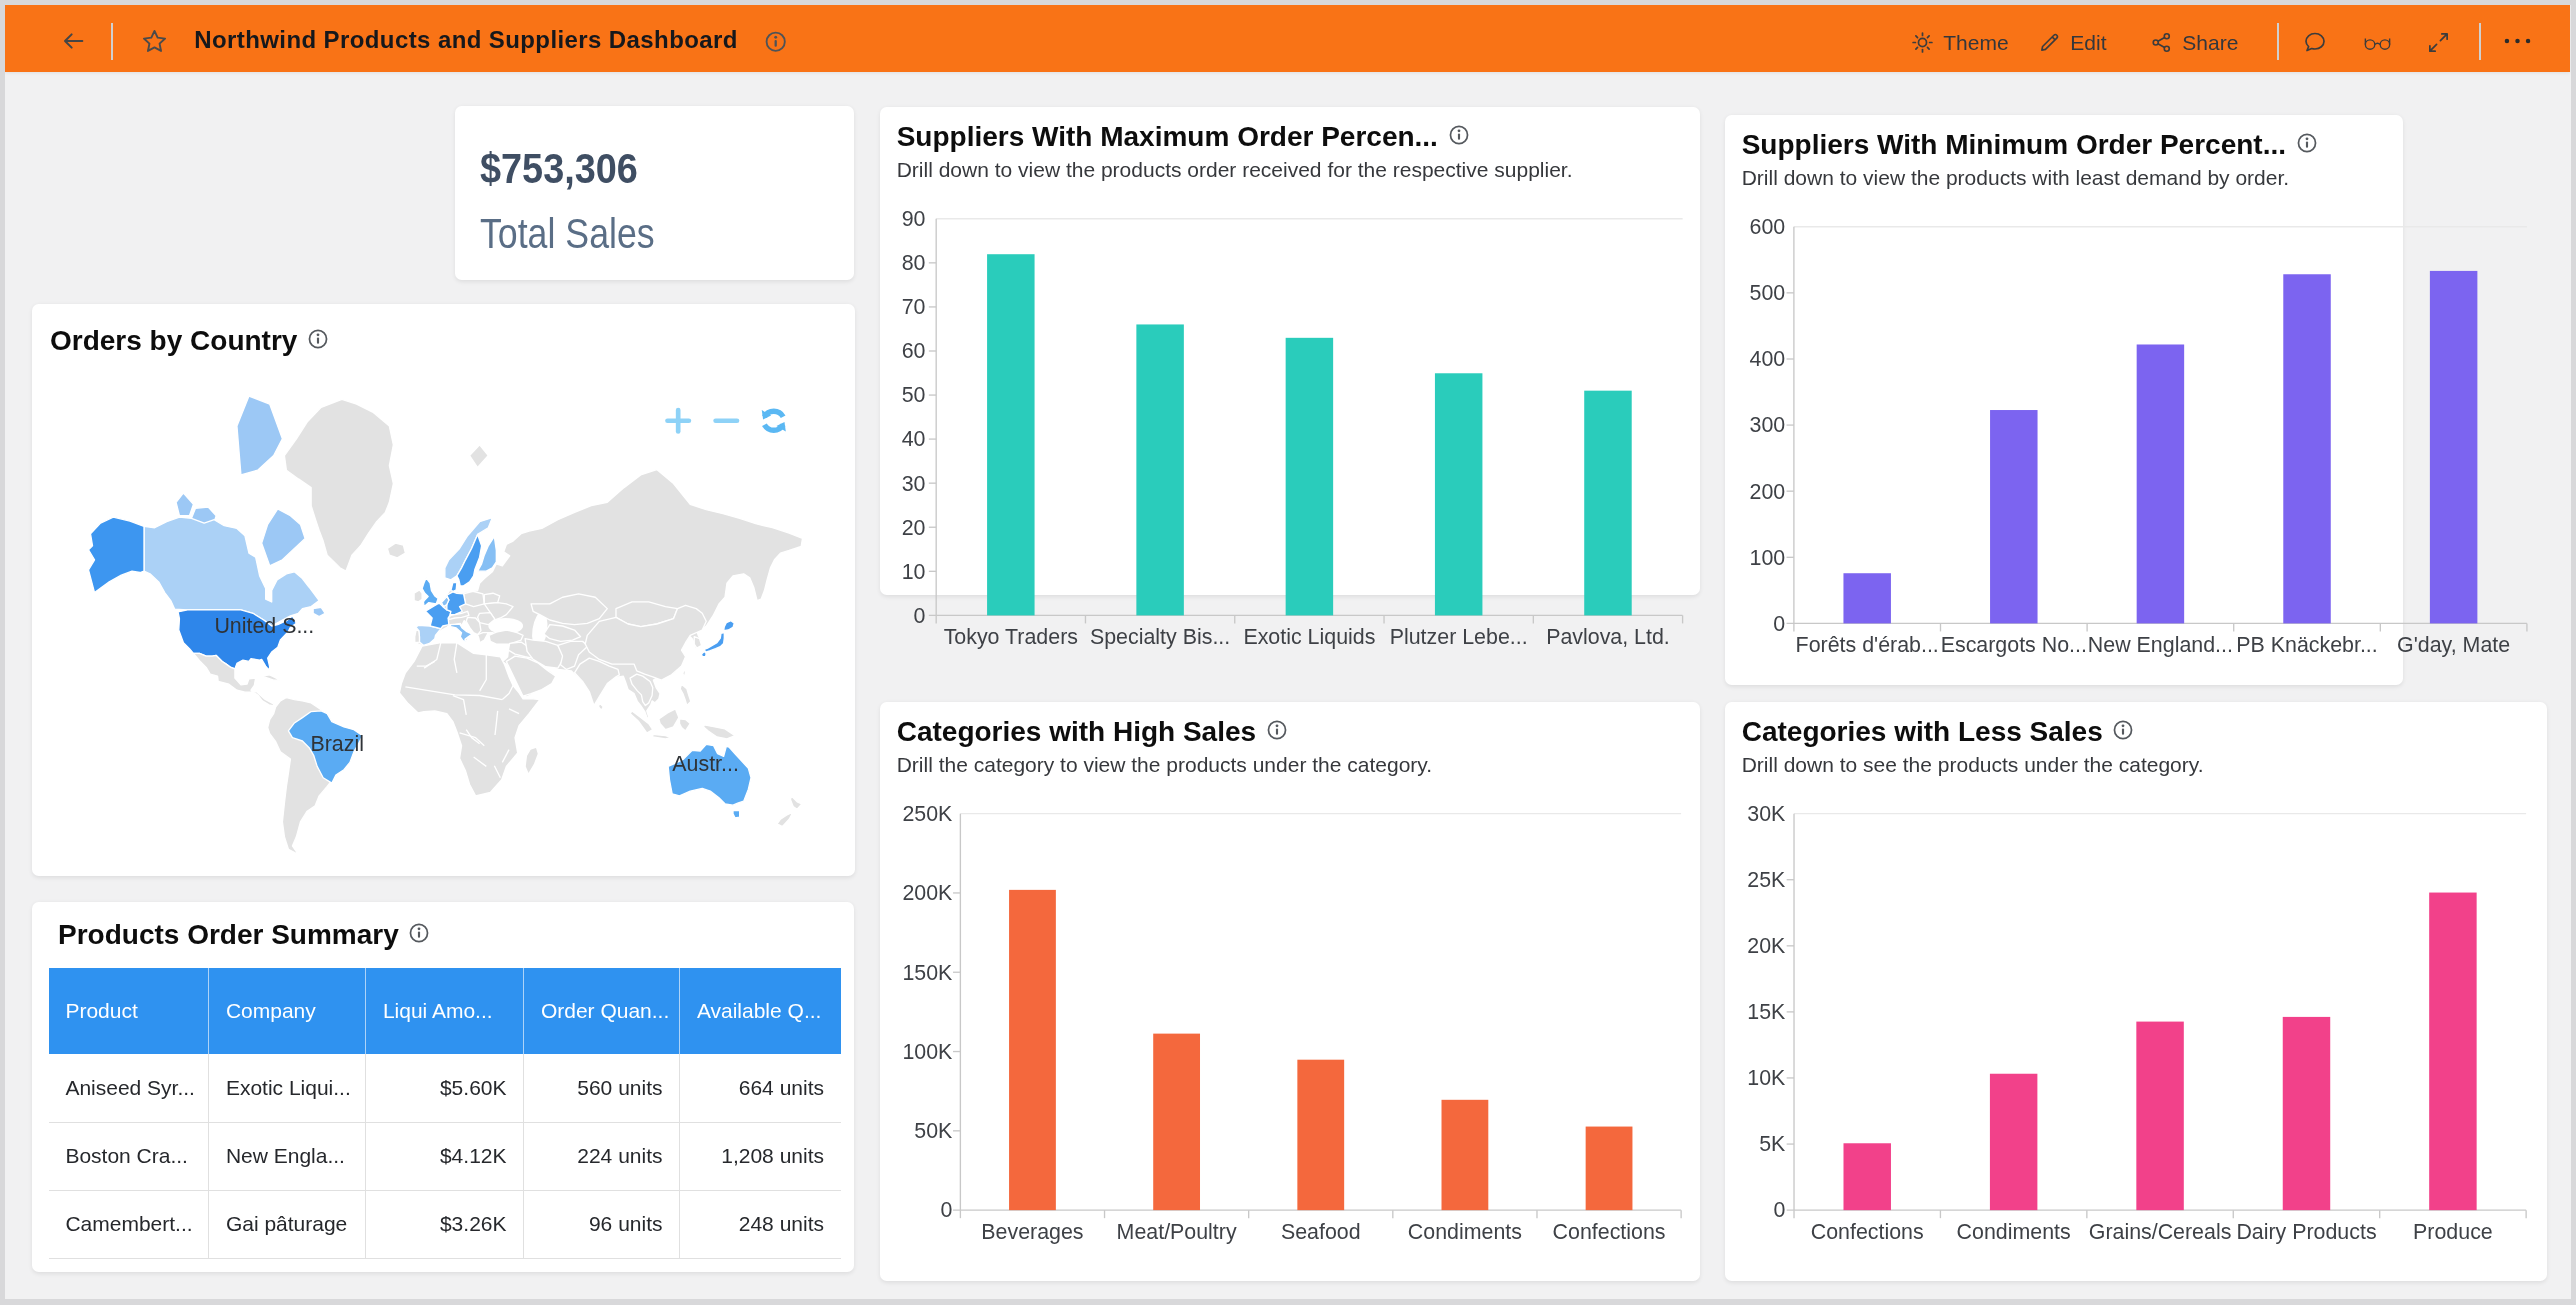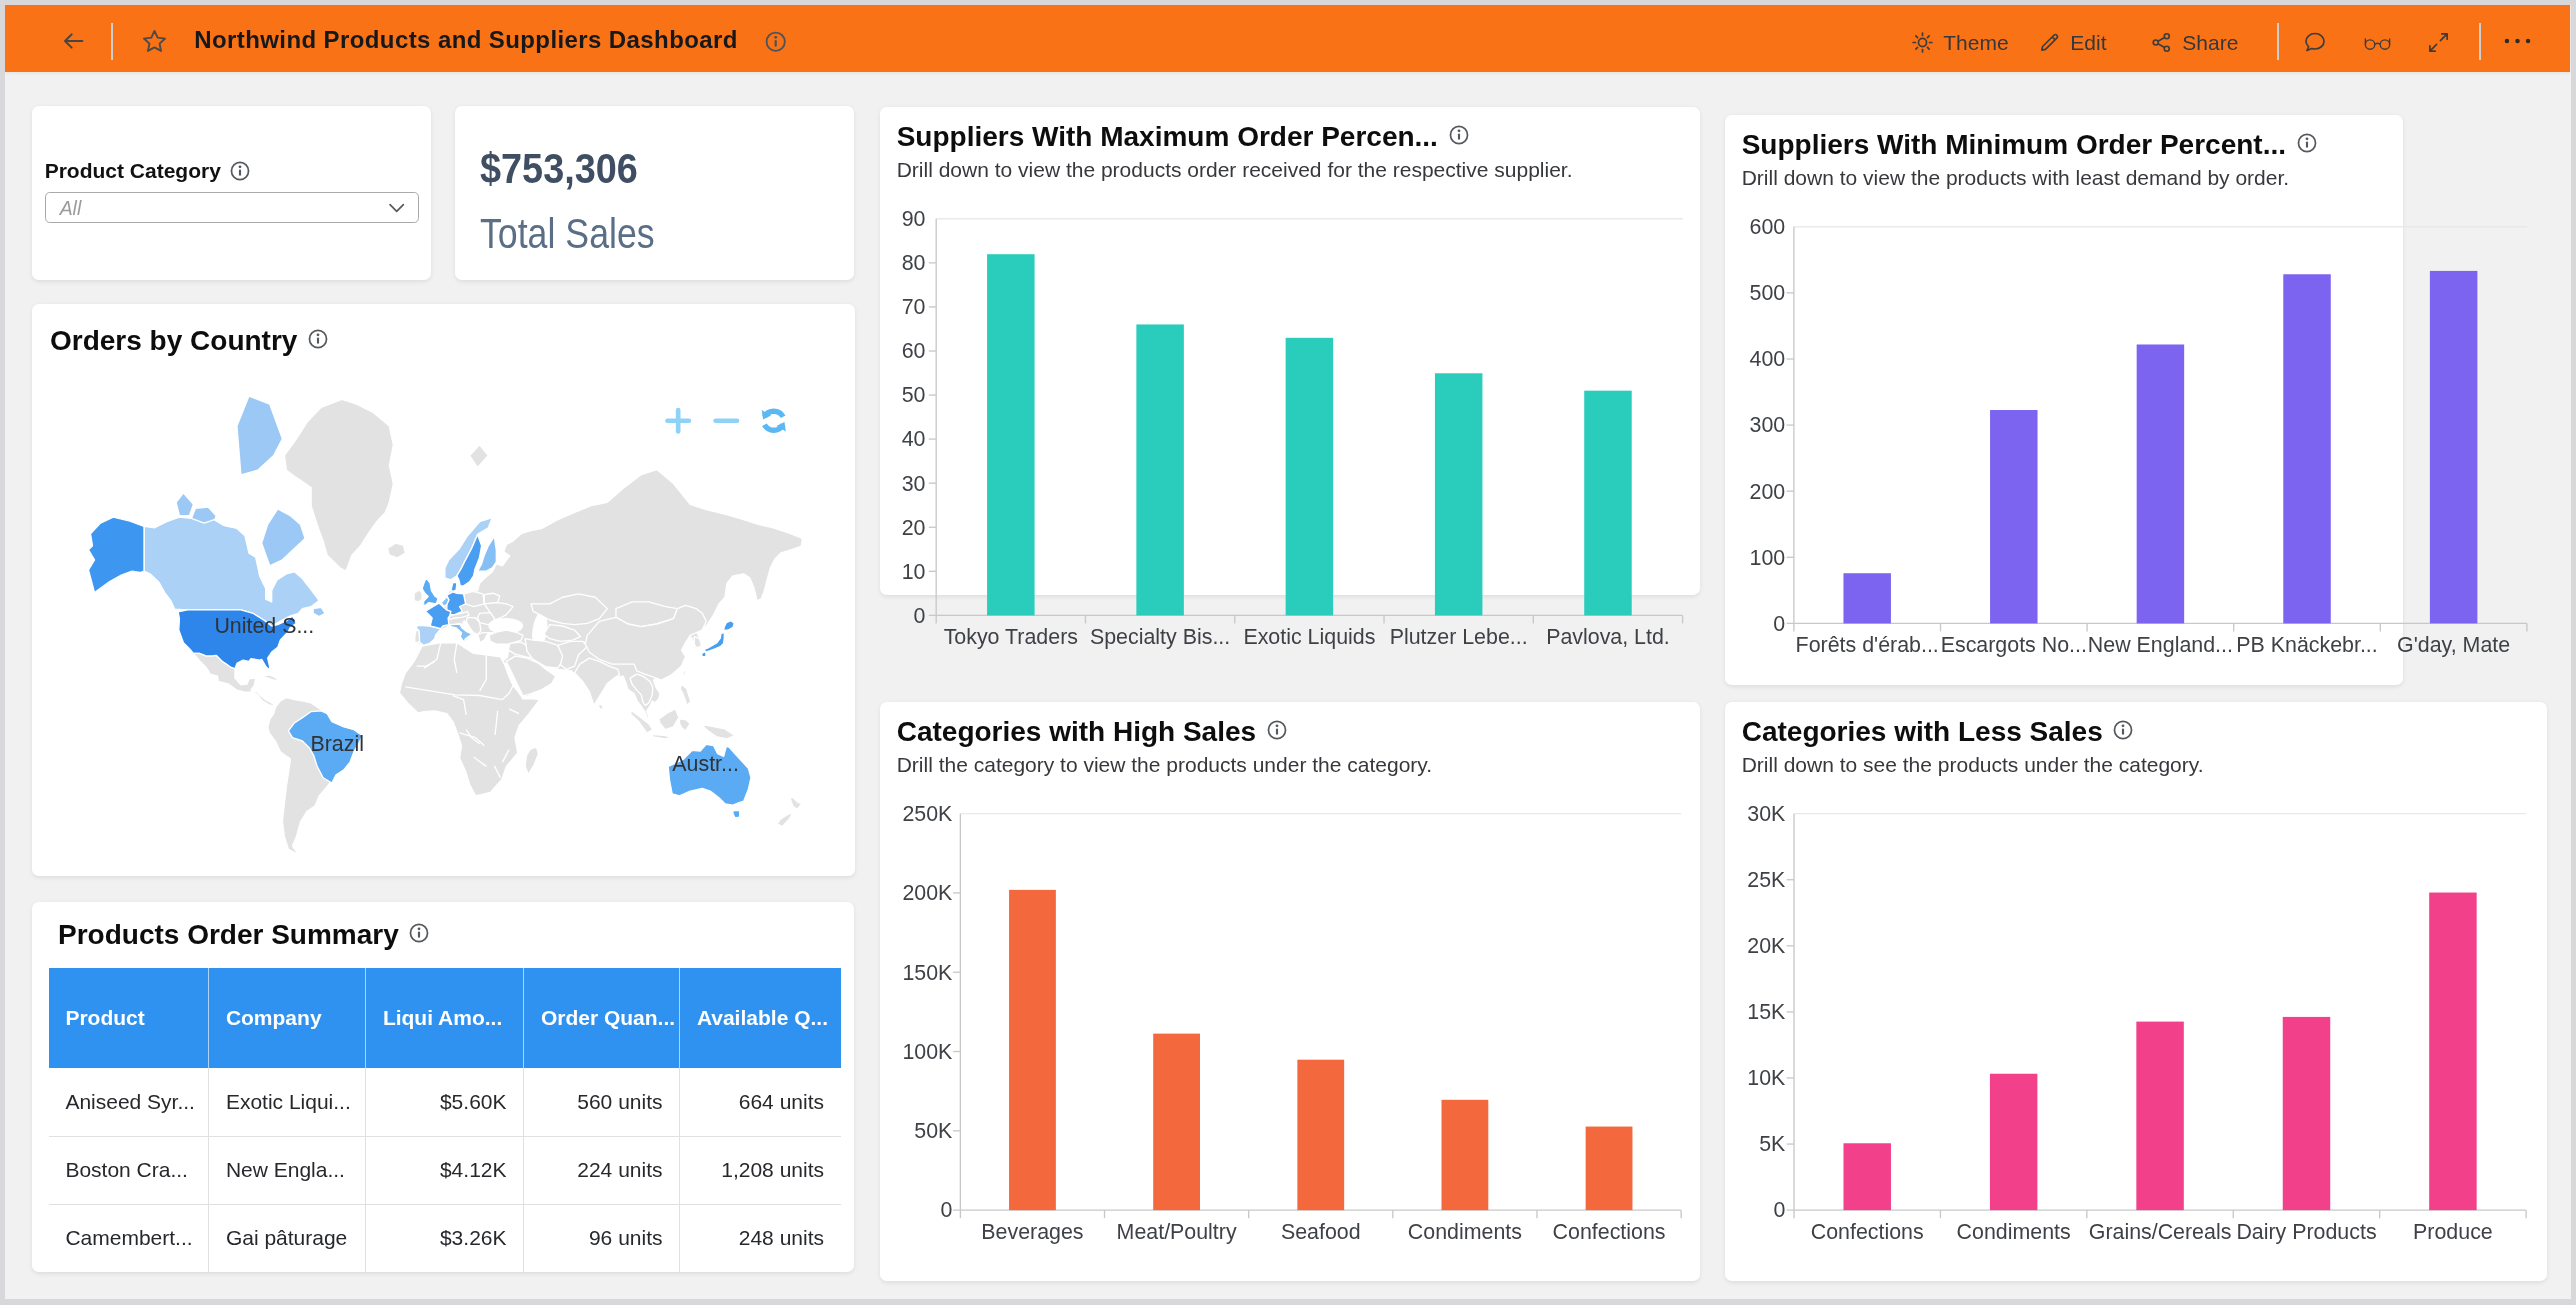--- a/index.html
+++ b/index.html
@@ -17,21 +17,21 @@
 .htitle { position:absolute; left:189px; top:26px; font-size:24px; font-weight:700; color:#16181c; letter-spacing:0.4px; }
 .hbtn { position:absolute; top:31px; font-size:21px; color:#34373c; }
 .vdiv { position:absolute; top:23px; width:1.3px; height:37px; background:#d0d0d0; }
 .pclab { position:absolute; left:12.7px; top:53px; font-size:21px; font-weight:700; color:#111; }
 .pclab .ii { display:inline-block; margin-left:9.4px; vertical-align:-2.7px; }
 .bignum { position:absolute; left:25px; top:38px; font-size:43px; font-weight:700; color:#3f4e63; transform:scaleX(.88); transform-origin:0 0; }
 .bigsub { position:absolute; left:25px; top:104px; font-size:42px; color:#5a6e86; transform:scaleX(.85); transform-origin:0 0; }
 .ddl { position:absolute; left:12.7px; top:86px; width:374px; height:31px; border:1.3px solid #a9a9a9; border-radius:4.7px; background:#fff; }
 .ddl .txt { position:absolute; left:14px; top:4px; font-size:19.4px; font-style:italic; color:#9b9b9b; }
 .grid { border-collapse:collapse; table-layout:fixed; }
-.grid th { background:#2f92f0; color:#fff; font-size:21px; font-weight:700; text-align:left; height:100px; padding:0 0 0 16.7px; border-right:1.3px solid #add3f8; vertical-align:middle; }
+.grid th { background:#2f92f0; color:#fff; font-size:21px; font-weight:400; text-align:left; height:86px; padding:0 0 0 16.7px; border-right:1.3px solid #add3f8; vertical-align:middle; }
 .grid th:last-child { border-right:none; }
 .grid td { font-size:21px; color:#26282c; height:68px; padding:0 0 0 16.7px; border:1.3px solid #e0e0e0; border-top:none; vertical-align:middle; background:#fff; }
 .grid td:first-child { border-left:none; } .grid td:last-child { border-right:none; }
 .grid td.tr { text-align:right; padding:0 16.7px 0 0; }
 </style></head><body>
 <div id="page">
 <div id="hdr">
       <svg style="position:absolute;left:56px;top:29px" width="24" height="24" viewBox="0 0 36 36">
         <path d="M32,18 L6,18 M16,8 L6,18 L16,28" stroke="#454545" stroke-width="3" fill="none" stroke-linecap="round" stroke-linejoin="round"></path>
       </svg>
@@ -83,33 +83,20 @@
       </svg>
       <svg style="position:absolute;left:2422px;top:31px" width="23" height="23" viewBox="0 0 24 24">
         <path d="M14,10 L21,3 M21,3 L15.5,3 M21,3 L21,8.5 M10,14 L3,21 M3,21 L8.5,21 M3,21 L3,15.5" stroke="#3c3c3c" stroke-width="1.8" fill="none" stroke-linecap="round"></path>
       </svg>
       <div class="vdiv" style="left:2474px"></div>
       <svg style="position:absolute;left:2498px;top:37px" width="29" height="8" viewBox="0 0 44 12">
         <circle cx="6" cy="6" r="3.4" fill="#2b2b2b"></circle>
         <circle cx="22" cy="6" r="3.4" fill="#2b2b2b"></circle>
         <circle cx="38" cy="6" r="3.4" fill="#2b2b2b"></circle>
       </svg>
-    </div>
-    <div class="card" style="left:32px;top:106px;width:399px;height:174px">
-      <div class="pclab">Product Category<span class="ii"><svg width="20" height="20" viewBox="0 0 30 30">
-            <circle cx="15" cy="15" r="12.8" fill="none" stroke="#55595e" stroke-width="2.6"></circle>
-            <circle cx="15" cy="8.8" r="2.1" fill="#55595e"></circle>
-            <rect x="13.4" y="12.6" width="3.2" height="9.6" rx="1.5" fill="#55595e"></rect>
-          </svg></span></div>
-      <div class="ddl">
-        <div class="txt">All</div>
-        <svg style="position:absolute;right:12px;top:8.7px" width="17.4" height="12" viewBox="0 0 26 18">
-          <path d="M3,4 L13,14 L23,4" fill="none" stroke="#5a5a5a" stroke-width="2.6" stroke-linecap="round" stroke-linejoin="round"></path>
-        </svg>
-      </div>
     </div>
     <div class="card" style="left:455px;top:106px;width:399px;height:174px">
       <div class="bignum">$753,306</div>
       <div class="bigsub">Total Sales</div>
     </div>
     <div class="card" style="left:32px;top:304px;width:823px;height:572px">
       <div class="ctitle" style="left:18px;top:20px">Orders by Country<span class="ii"><svg width="20" height="20" viewBox="0 0 30 30">
             <circle cx="15" cy="15" r="12.8" fill="none" stroke="#55595e" stroke-width="2.6"></circle>
             <circle cx="15" cy="8.8" r="2.1" fill="#55595e"></circle>
             <rect x="13.4" y="12.6" width="3.2" height="9.6" rx="1.5" fill="#55595e"></rect>

